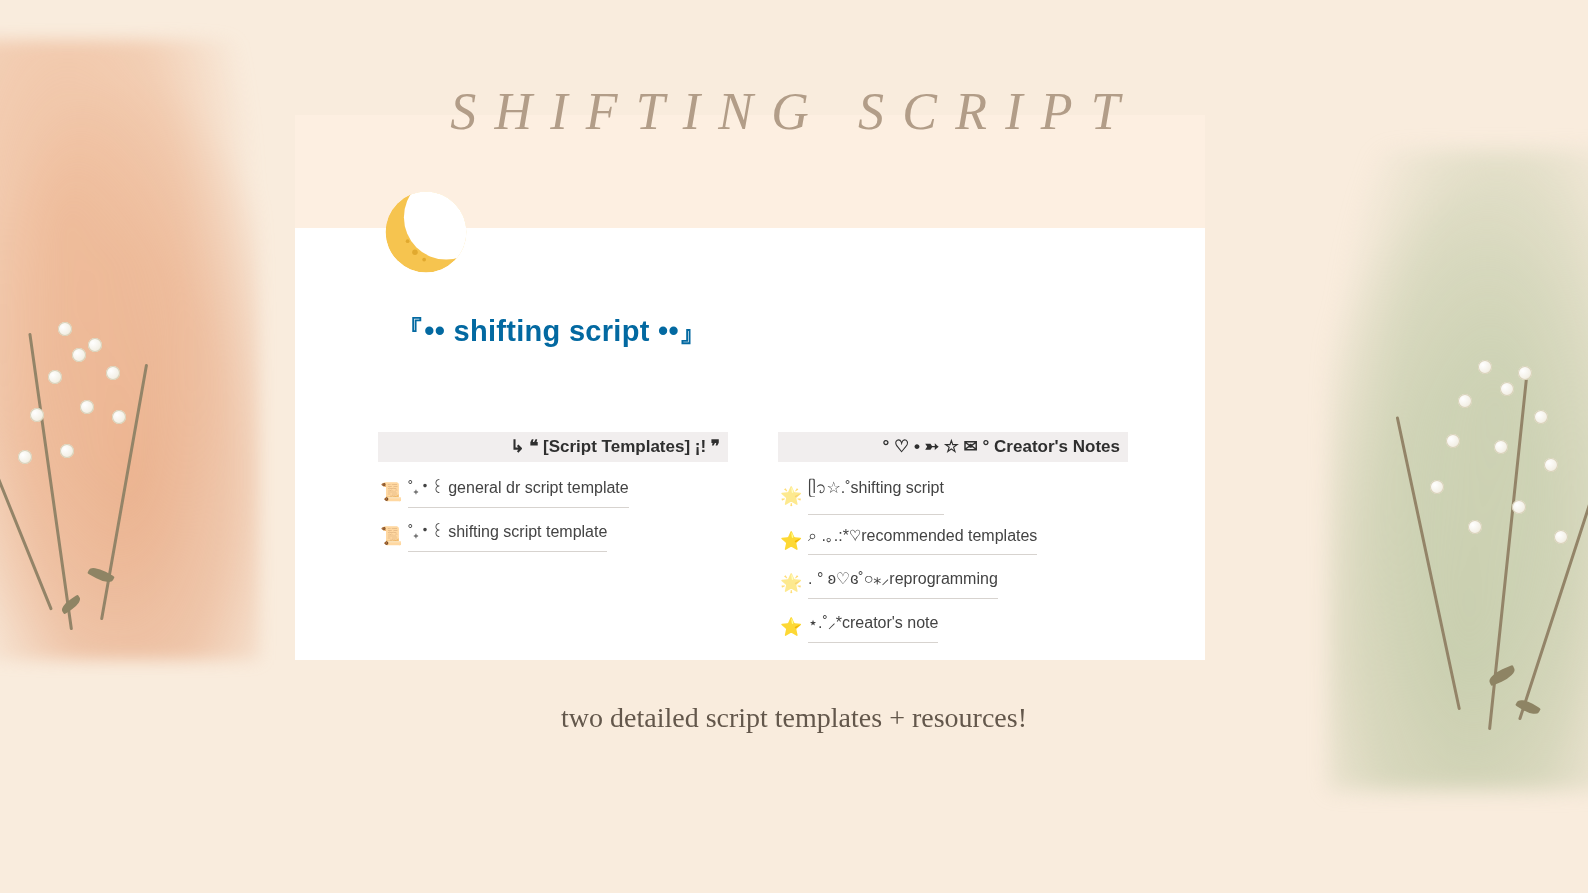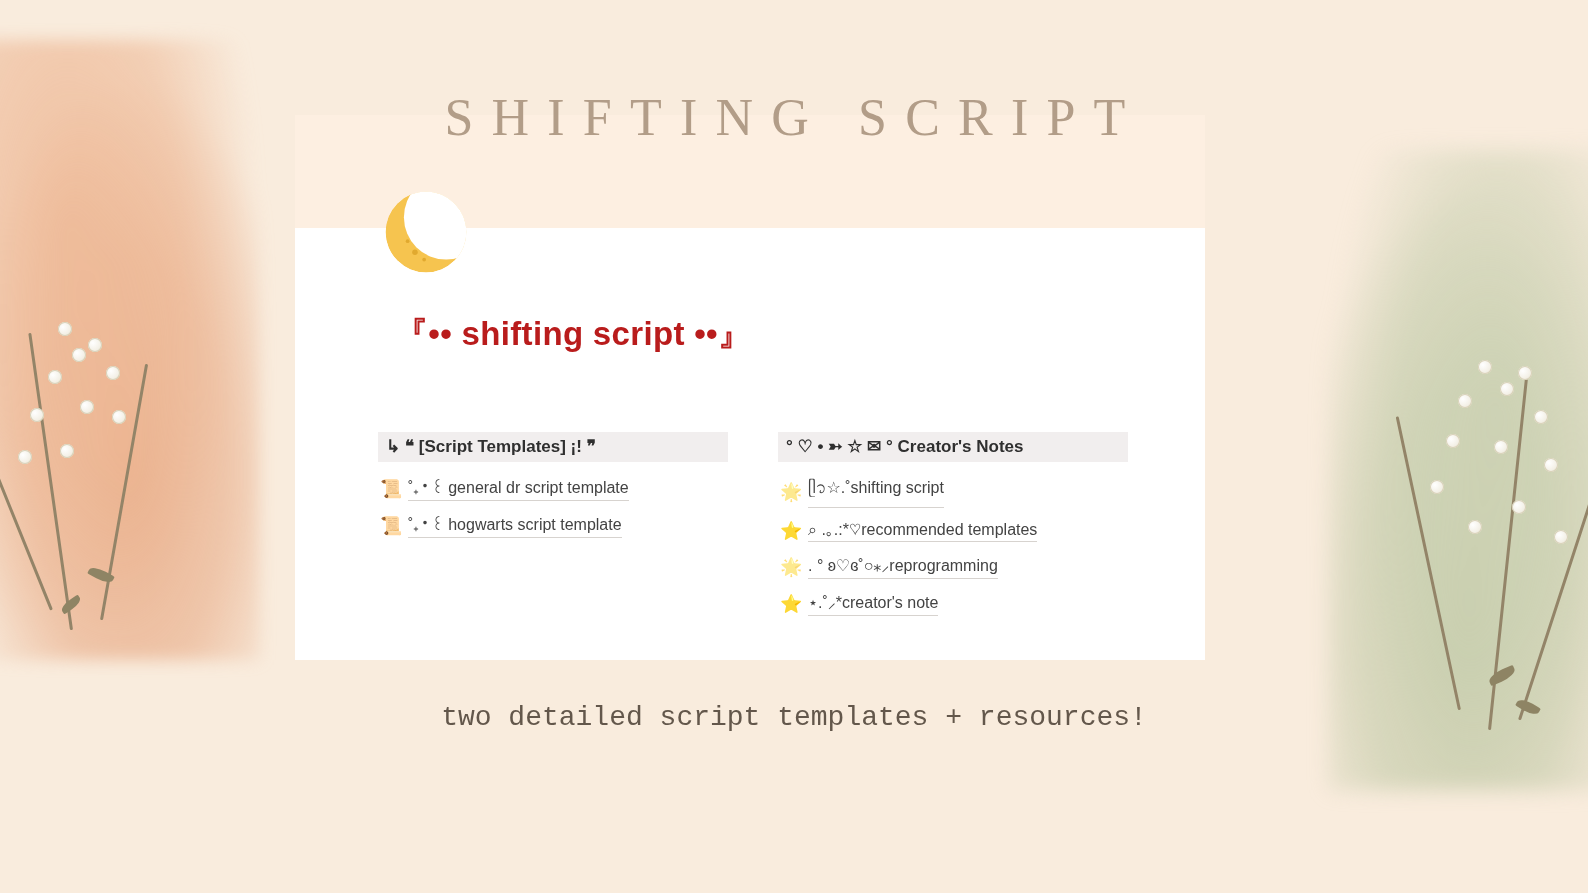--- a/index.html
+++ b/index.html
@@ -51,30 +51,31 @@
   top: 115px;
   width: 910px;
   height: 545px;
   background: #fdefe1;
   z-index: 2;
 }
 
 
 .main-heading {
   position: absolute;
-  top: 88px;
+  top: 82px;
   left: 0;
   width: 100%;
   text-align: center;
   font-family: Georgia, "Times New Roman", serif;
   letter-spacing: 0.35em;
   font-size: 52px;
   font-weight: 400;
   color: #b29d88;
   z-index: 5;
+  font-style: italic;
 }
 
 
 .panel {
   position: absolute;
   left: 295px;
   top: 228px;
   width: 910px;
   height: 432px;
   background: #ffffff;
@@ -89,68 +90,69 @@
   width: 92px;
   height: 92px;
   z-index: 6;
 }
 
 
 .panel-title {
   position: absolute;
   left: 395px;
   top: 312px;
-  font-size: 33px;
+  font-size: 29px;
   font-weight: 700;
-  color: #b91c1c;
+  color: #0369a1;
   z-index: 6;
   letter-spacing: 0.01em;
 }
 
 
 .col {
   position: absolute;
   z-index: 6;
   width: 350px;
 }
 .col-left { left: 378px; top: 432px; }
 .col-right { left: 778px; top: 432px; width: 350px; }
 
 .col-header {
   background: #f1eeee;
   padding: 4px 8px 5px 8px;
   font-size: 17px;
   font-weight: 600;
   color: #2f2f2f;
   margin-bottom: 10px;
+  text-align: right;
 }
 .link-item {
   display: flex;
   align-items: center;
   gap: 8px;
   padding: 4px 2px;
   margin-bottom: 4px;
   font-size: 16px;
   color: #434343;
   cursor: pointer;
 }
 .link-item .icon-slot { width: 20px; text-align: center; font-size: 18px; }
 .link-item .label {
   border-bottom: 1px solid #d7d3cf;
-  padding-bottom: 2px;
+  padding-bottom: 9px;
 }
 
 
 .caption {
   position: absolute;
   top: 702px;
   left: 0;
   width: 100%;
   text-align: center;
-  font-family: Liberation Mono, monospace;
+  font-family: Liberation Serif, serif;
   font-size: 28px;
   color: #63574b;
   z-index: 5;
 }
 
 .star-full { color: #f7b924; }
 .star-dim  { color: #f7b924; opacity: 0.55; }
 </style>
 </head>
 <body>
@@ -224,21 +226,21 @@
 <div class="col col-left">
   <div class="col-header">↳ ❝ [Script Templates] ¡! ❞</div>
 
   <div class="link-item">
     <span class="icon-slot">📜</span>
     <span class="label">˚₊‧꒰  general dr script template</span>
   </div>
 
   <div class="link-item">
     <span class="icon-slot">📜</span>
-    <span class="label">˚₊‧꒰  hogwarts script template</span>
+    <span class="label">˚₊‧꒰  shifting script template</span>
   </div>
 </div>
 
 <div class="col col-right">
   <div class="col-header">° ♡ • ➳ ☆ ✉ ° Creator's Notes</div>
 
   <div class="link-item">
     <span class="icon-slot star-dim">🌟</span>
     <span class="label">ᥫ᭡☆.˚shifting script</span>
   </div>

